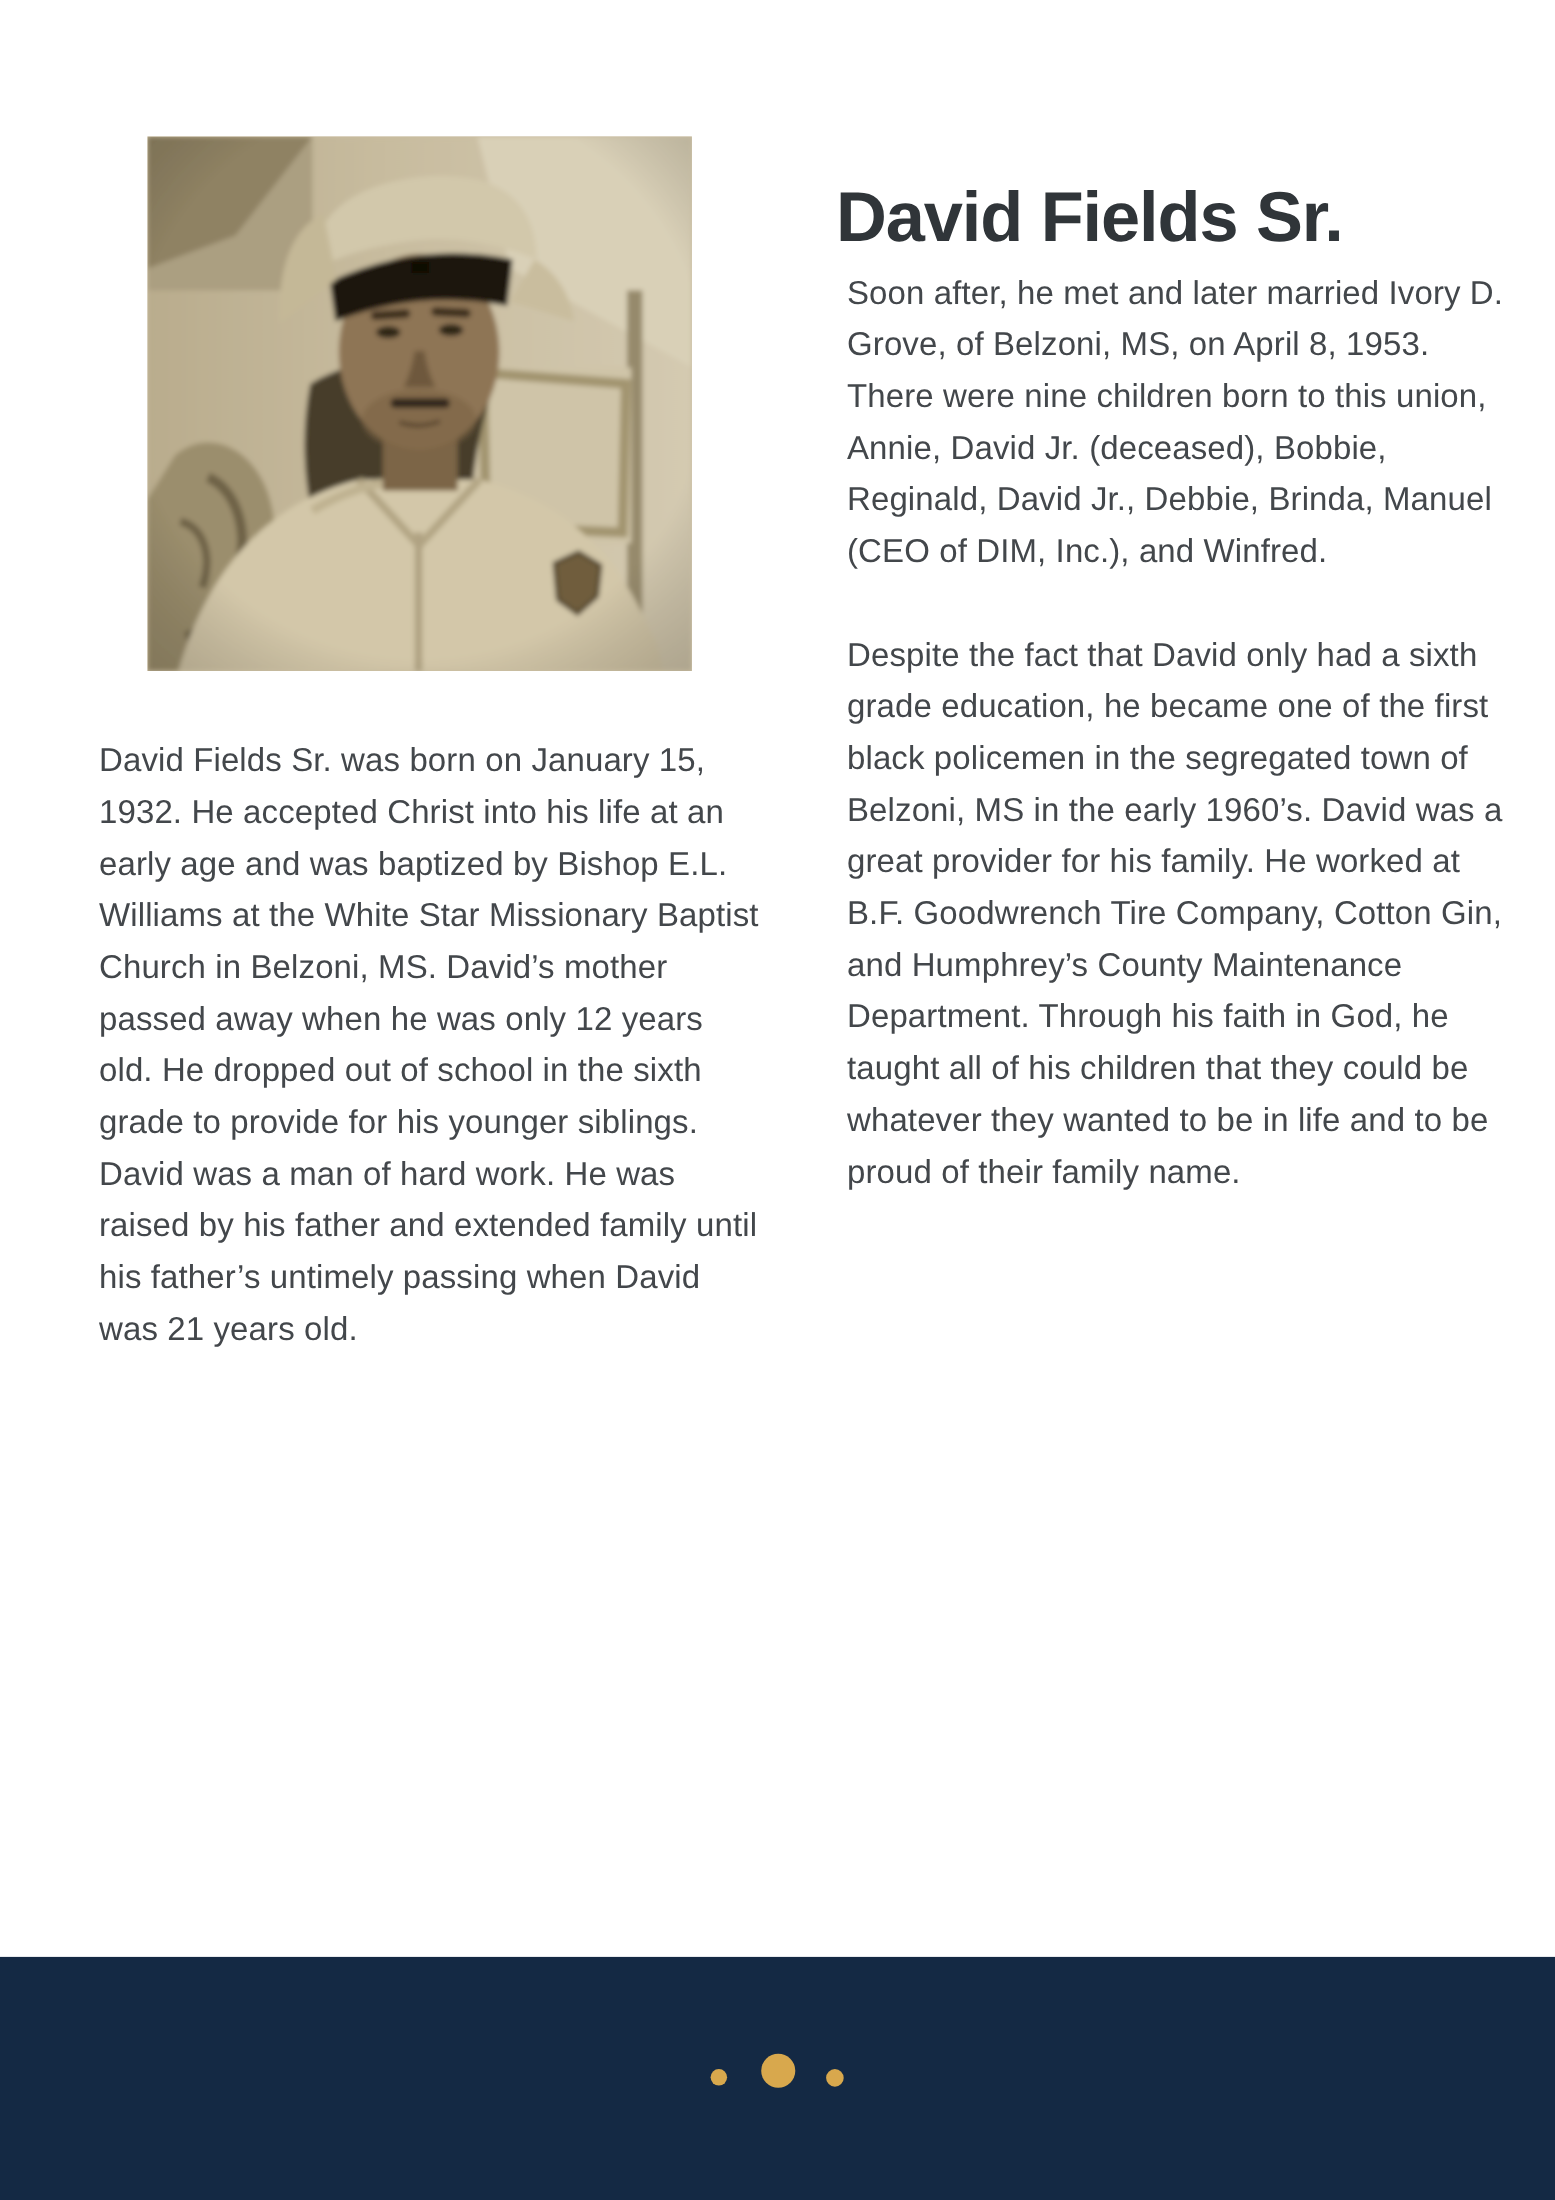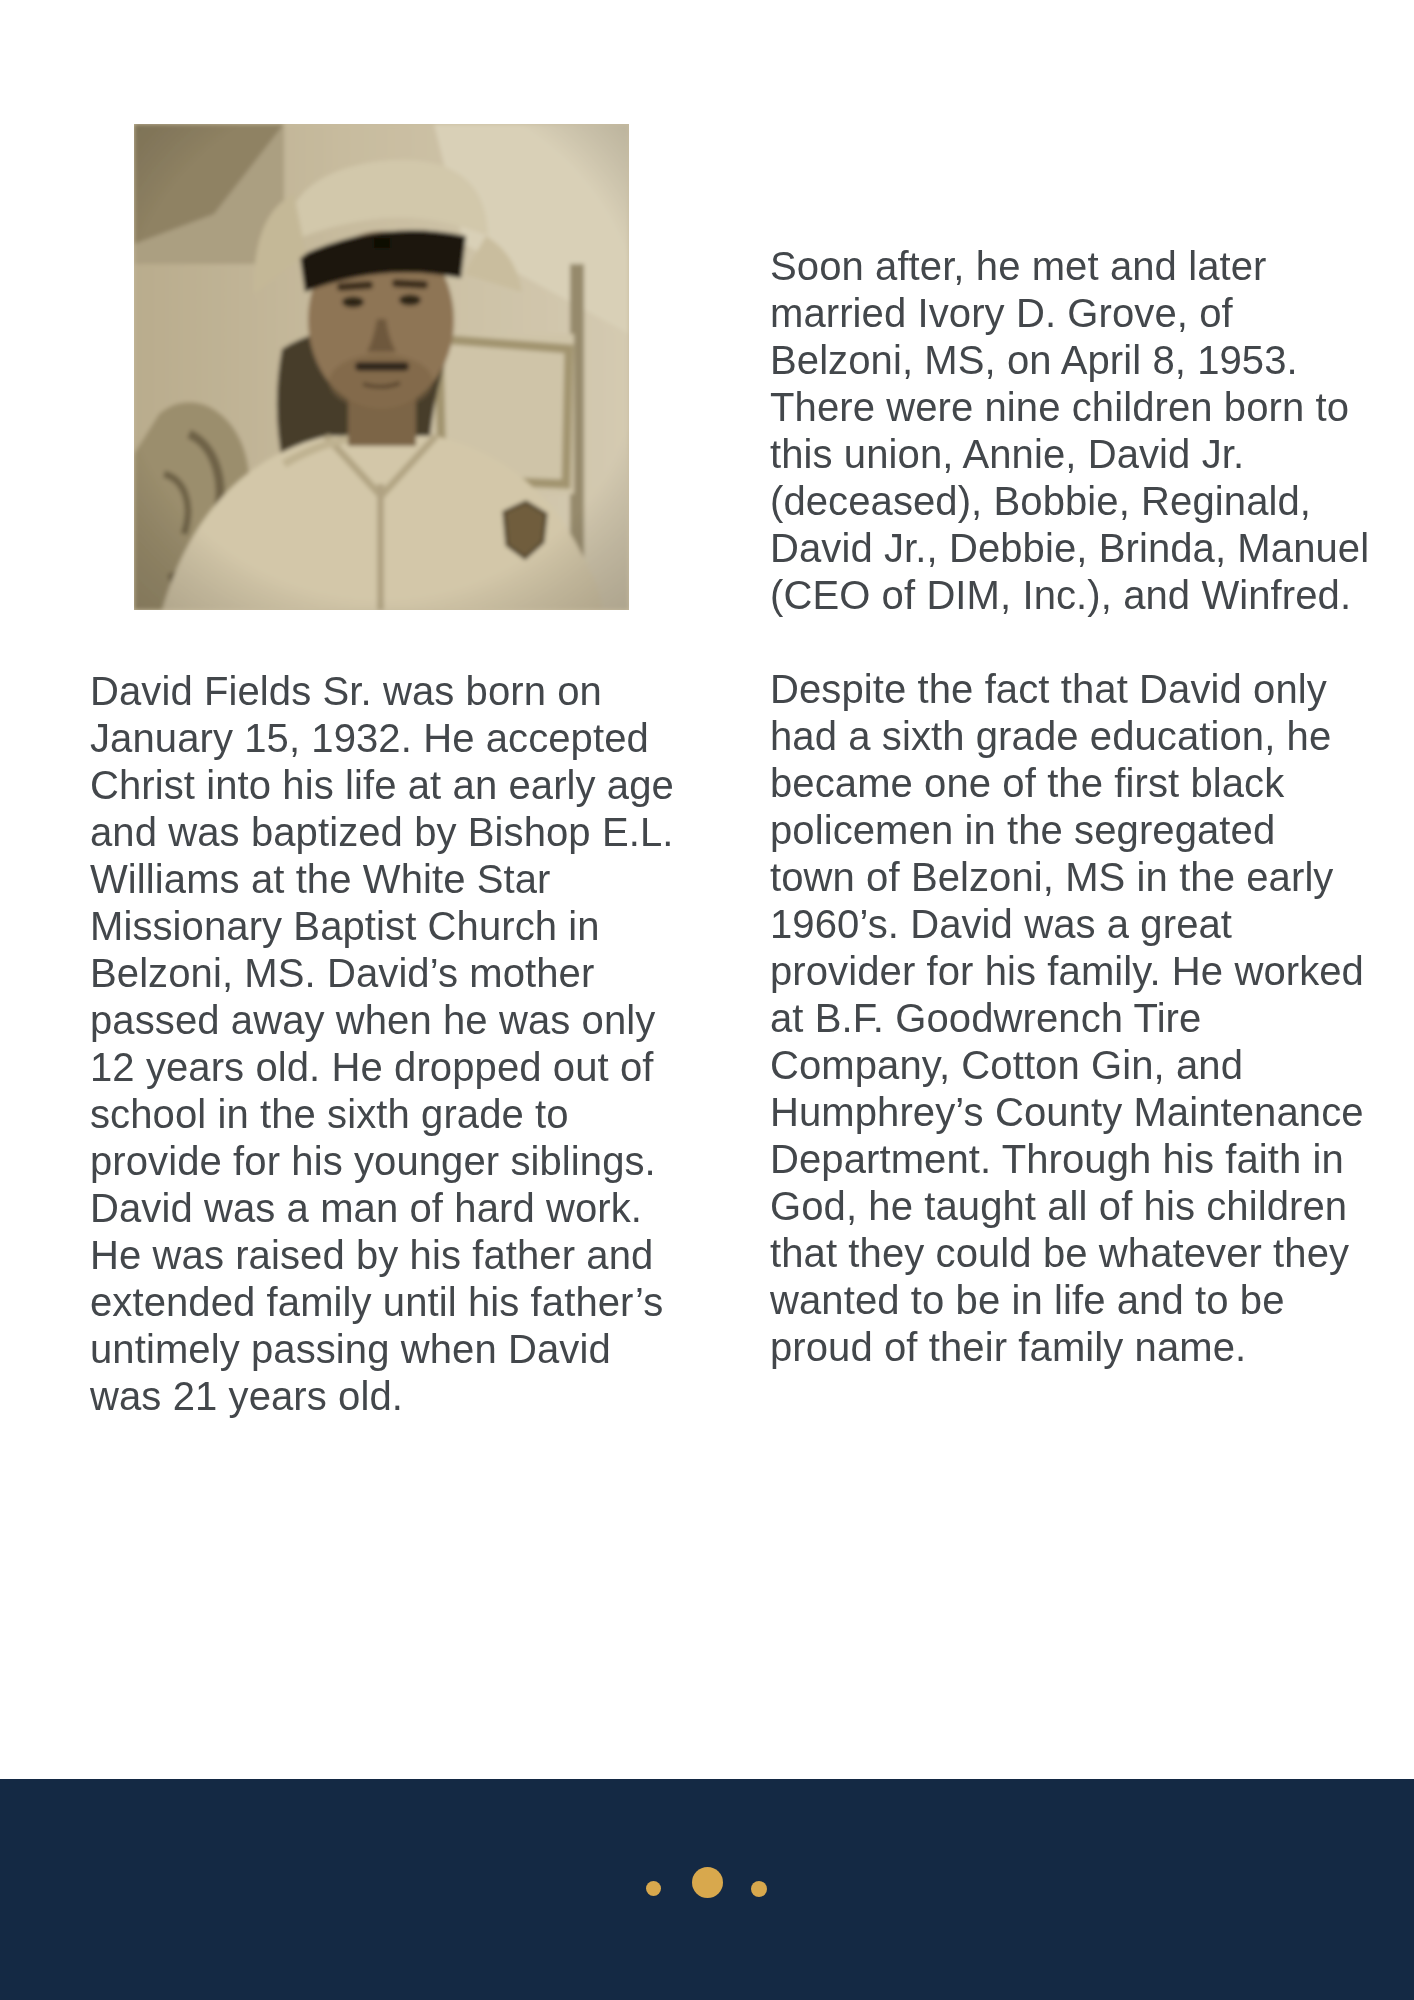--- a/index.html
+++ b/index.html
@@ -16,21 +16,21 @@
     overflow:hidden;background:#c8bc9f;
   }
   .photo svg{display:block;width:100%;height:100%;}
   .page-title{
     position:absolute;left:760px;top:118px;width:620px;
     font-size:64px;line-height:1.15;font-weight:700;
     letter-spacing:-1px;color:#303539;white-space:nowrap;
   }
   .col{
     position:absolute;
-    font-size:40px;line-height:47px;color:#43474b;
+    font-size:30px;line-height:47px;color:#43474b;
     letter-spacing:0.1px;
   }
   .col p{margin:0 0 47px 0;}
   .col-left{left:90px;top:668px;width:600px;}
   .col-right{left:770px;top:243px;width:600px;}
   .footer{
     position:absolute;left:0;top:1779px;width:1414px;height:221px;
     background:#142944;
   }
   .dot{
@@ -106,20 +106,21 @@
 
         <path d="M148,122 Q152,44 258,36 Q352,32 354,112 Q300,90 250,94 Q192,100 148,122 Z" fill="#d2c8ab"></path>
         <path d="M120,170 Q118,90 160,70 L172,130 Q150,146 120,170 Z" fill="#c4b897"></path>
         <path d="M352,112 Q382,130 388,168 L330,150 Z" fill="#c9bd9e"></path>
 
         <rect x="0" y="0" width="495" height="486" fill="url(#vig)"></rect>
       </g>
     </svg>
   </div>
 
+  <h1 class="page-title">David Fields Sr.</h1>
 
   <div class="col col-left">
     <p>David Fields Sr. was born on January 15, 1932. He accepted Christ into his life at an early age and was baptized by Bishop E.L. Williams at the White Star Missionary Baptist Church in Belzoni, MS. David’s mother passed away when he was only 12 years old. He dropped out of school in the sixth grade to provide for his younger siblings. David was a man of hard work. He was raised by his father and extended family until his father’s untimely passing when David was 21 years old.</p>
   </div>
 
   <div class="col col-right">
     <p>Soon after, he met and later married Ivory D. Grove, of Belzoni, MS, on April 8, 1953. There were nine children born to this union, Annie, David Jr. (deceased), Bobbie, Reginald, David Jr., Debbie, Brinda, Manuel (CEO of DIM, Inc.), and Winfred.</p>
     <p>Despite the fact that David only had a sixth grade education, he became one of the first black policemen in the segregated town of Belzoni, MS in the early 1960’s. David was a great provider for his family. He worked at B.F. Goodwrench Tire Company, Cotton Gin, and Humphrey’s County Maintenance Department. Through his faith in God, he taught all of his children that they could be whatever they wanted to be in life and to be proud of their family name.</p>
   </div>
 

